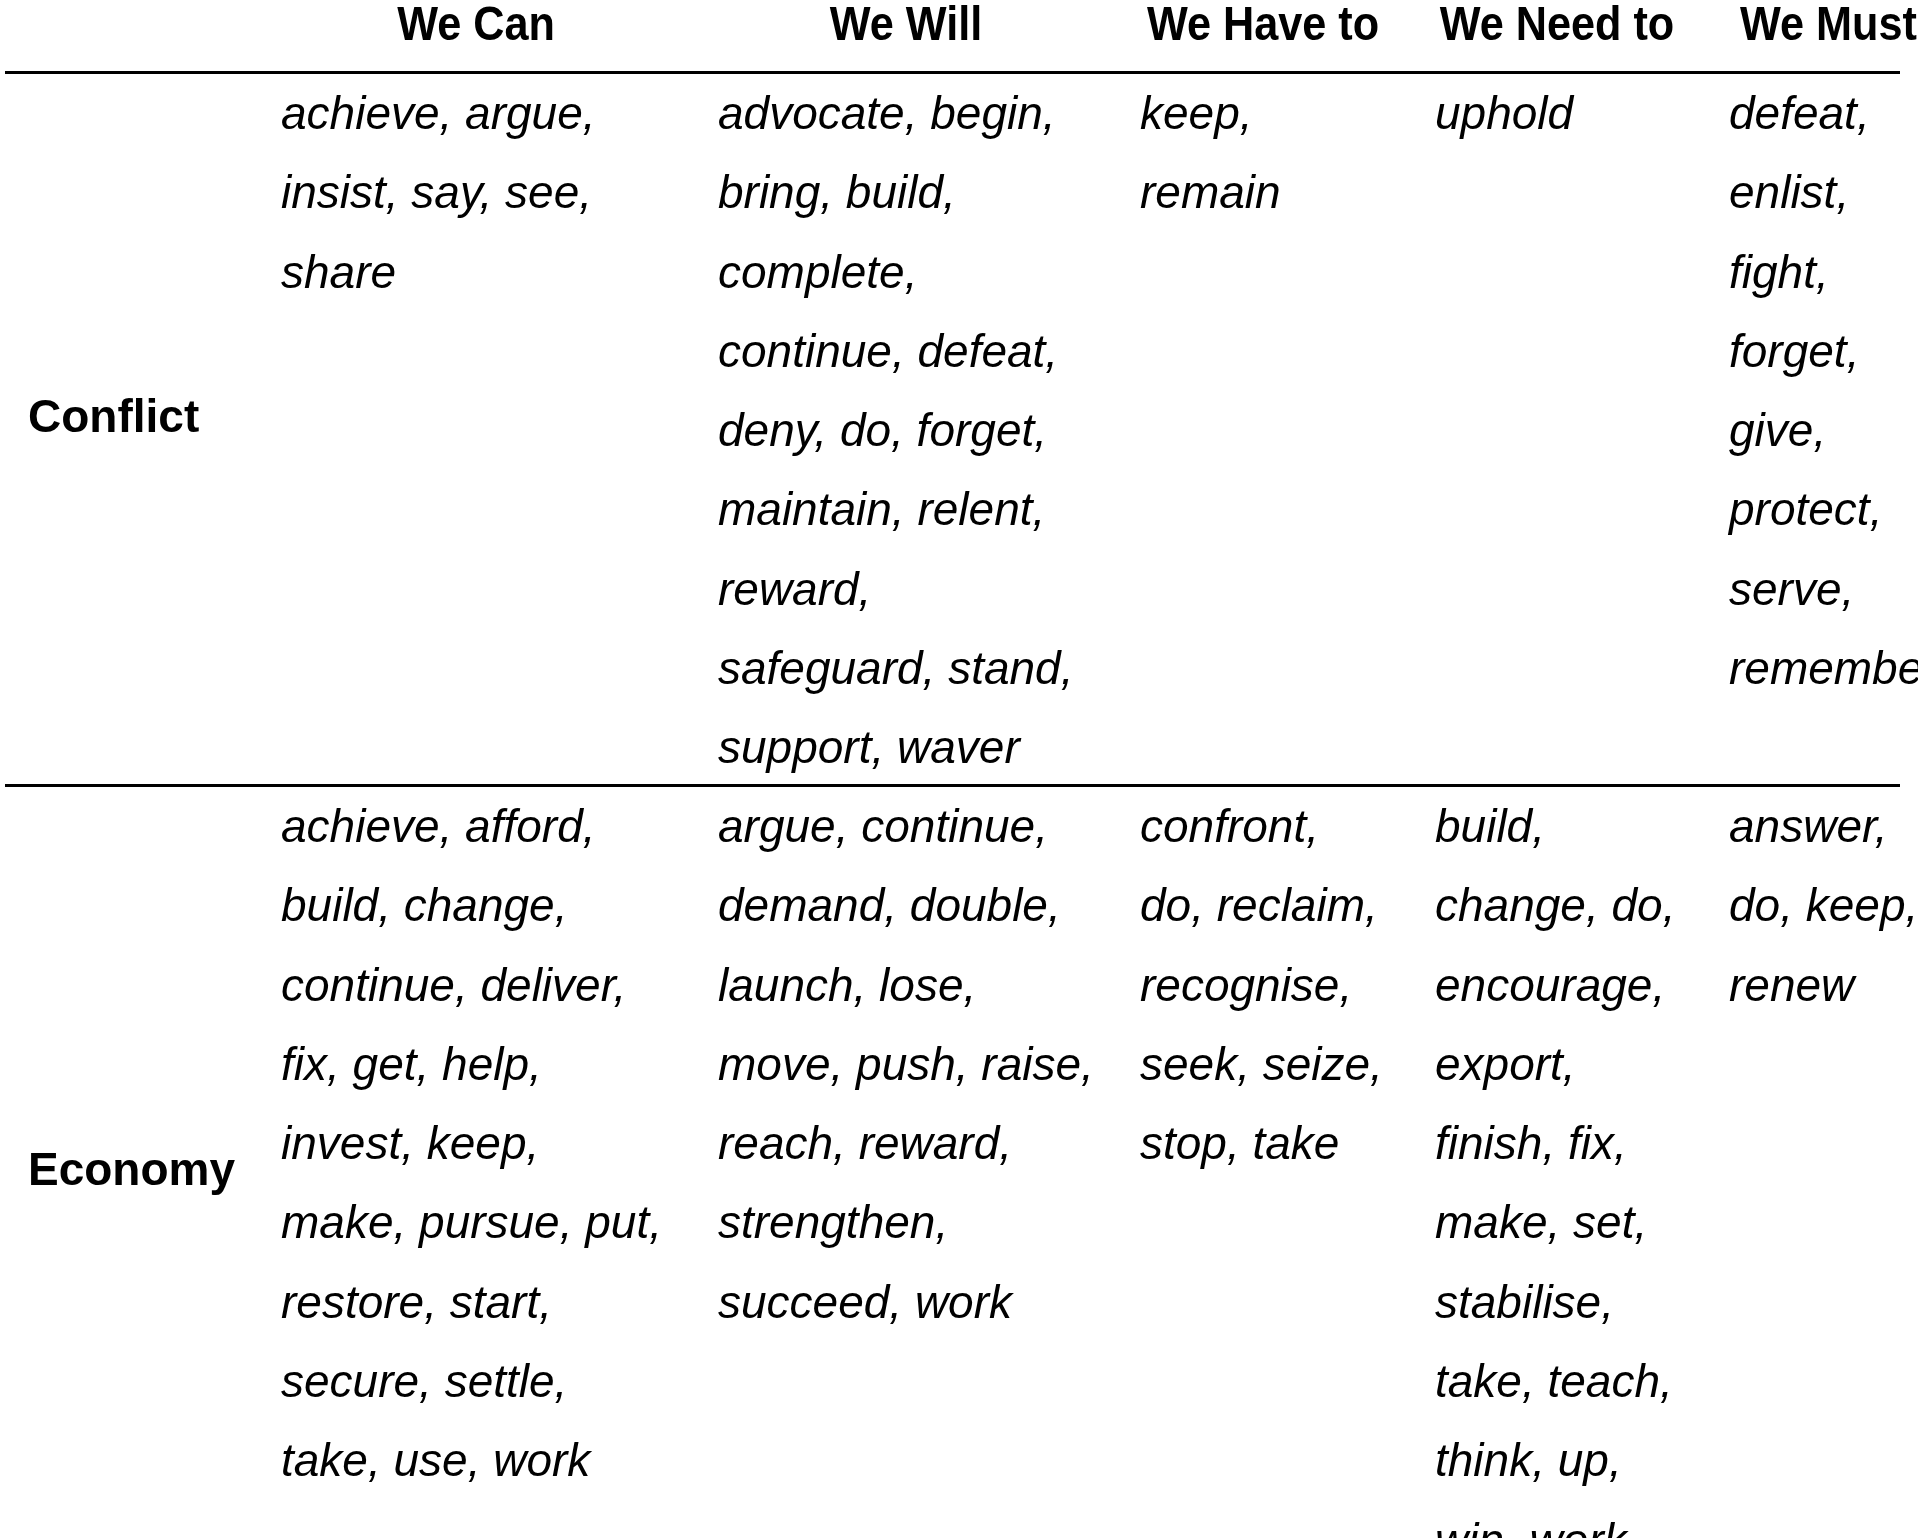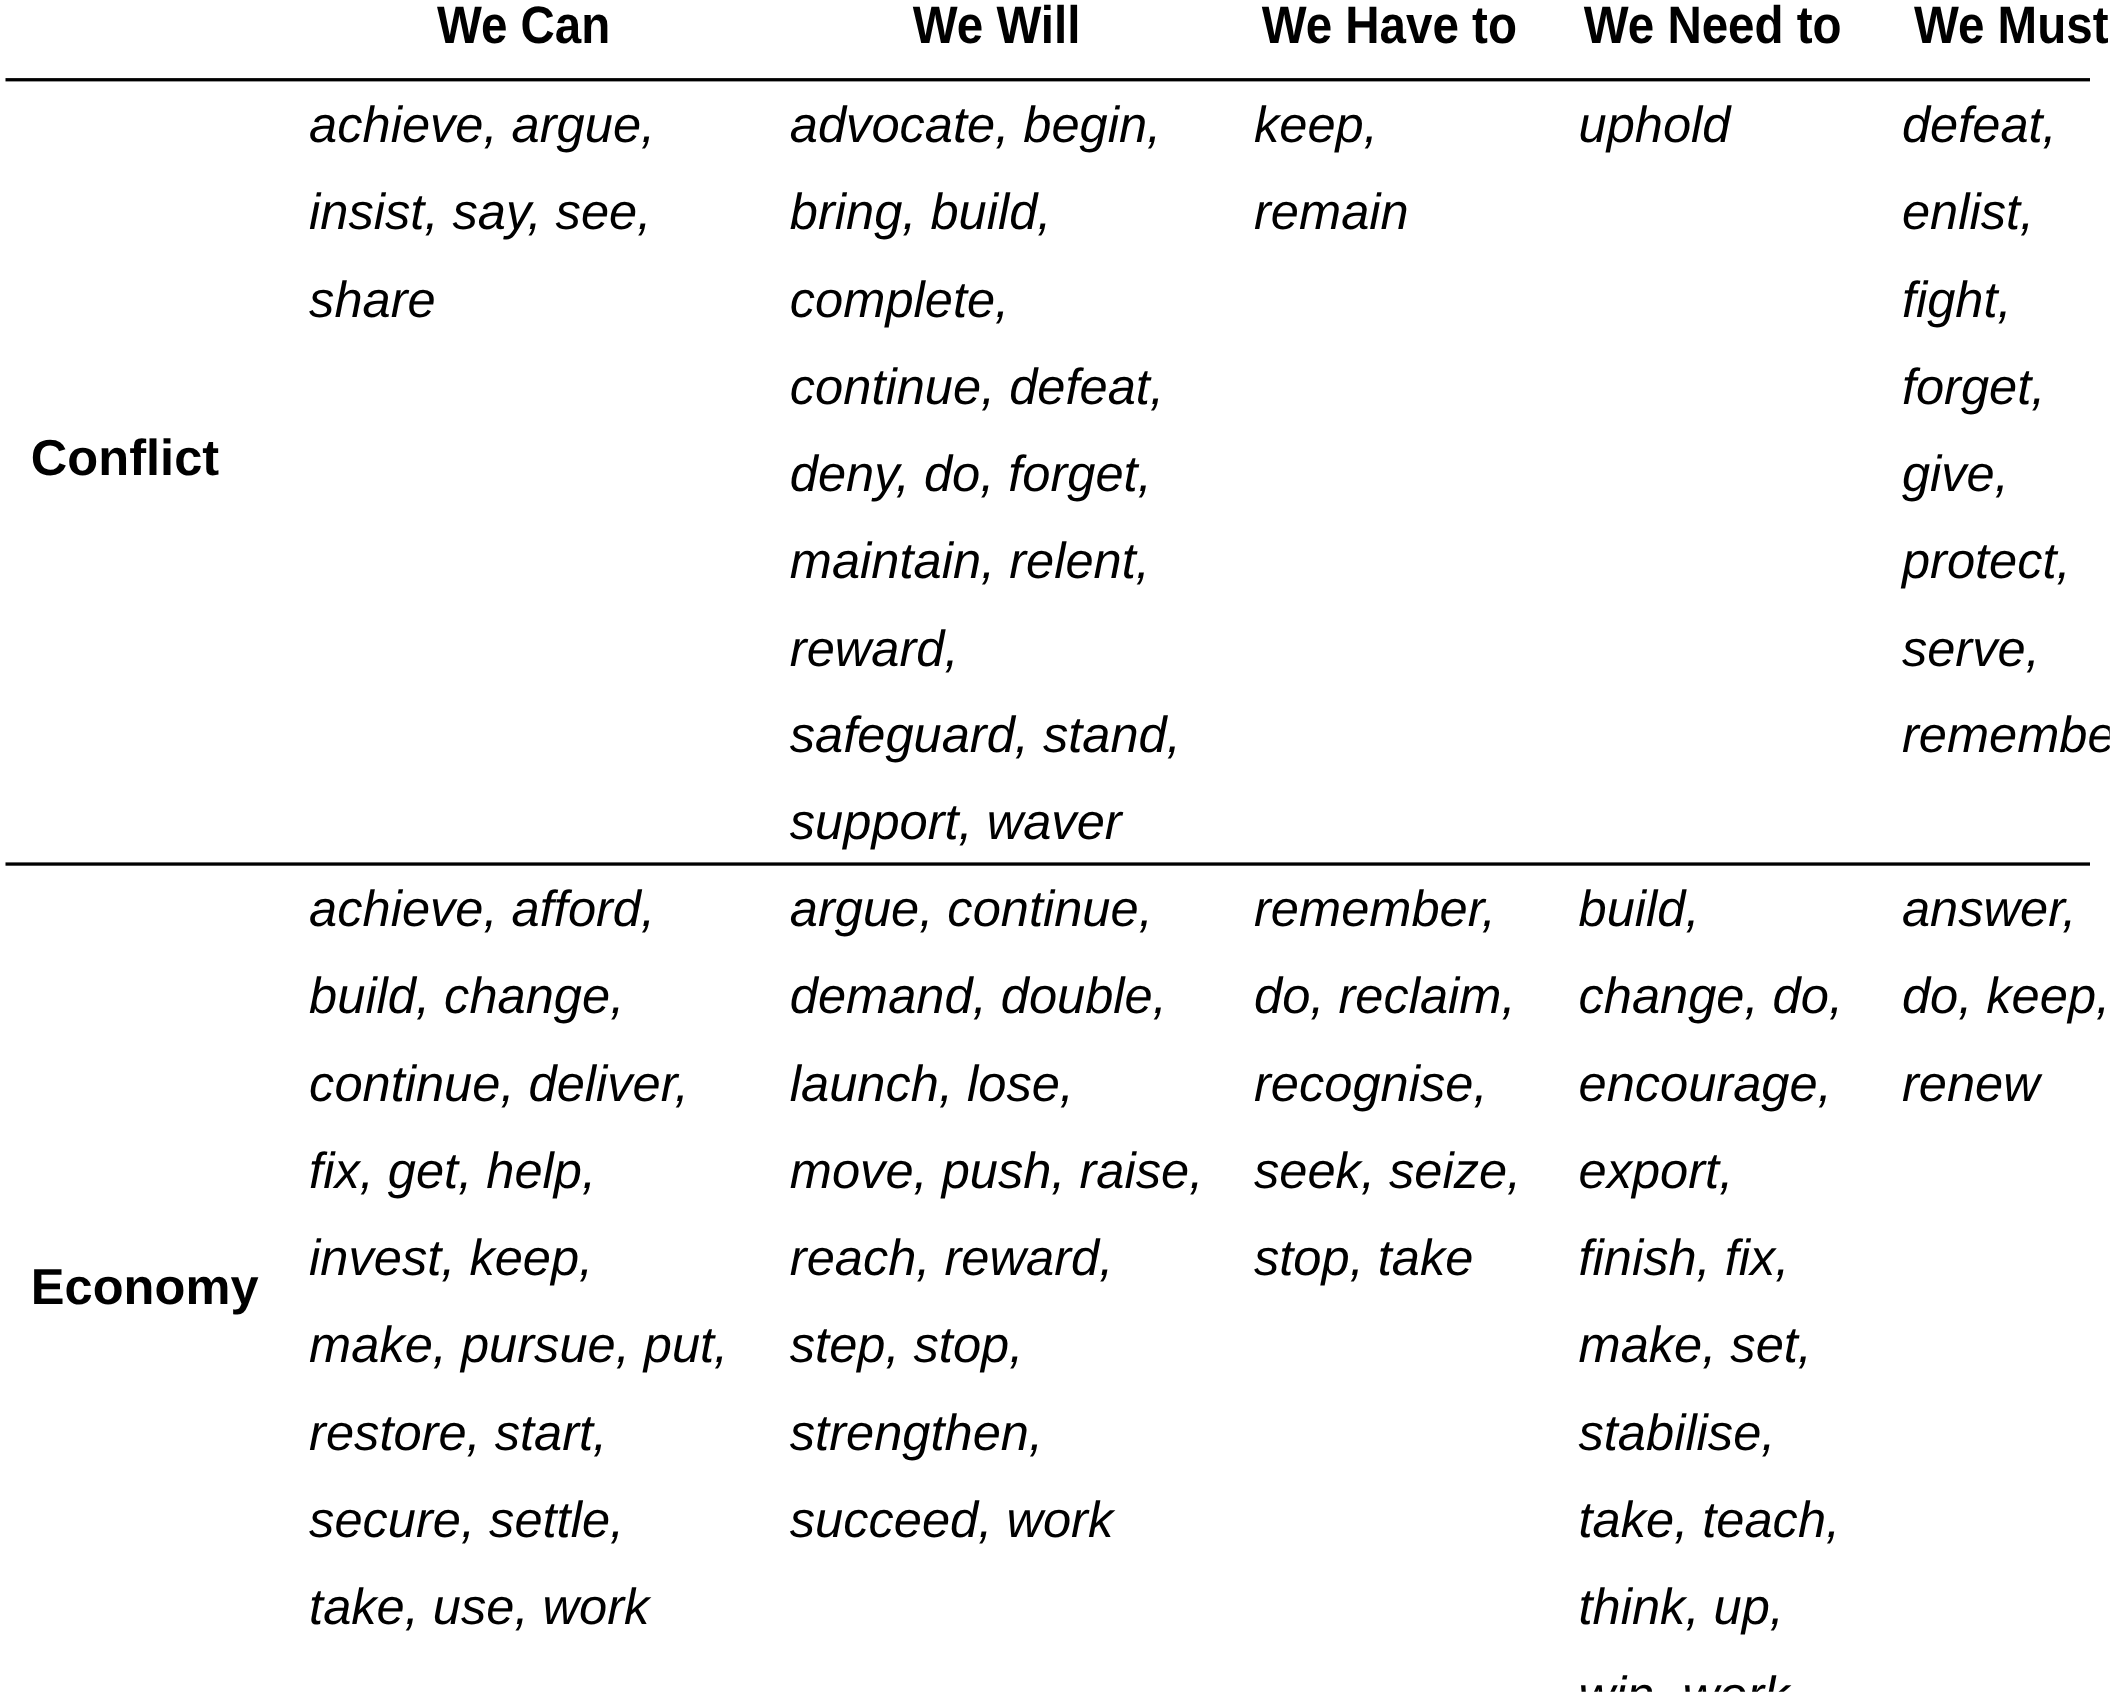--- a/index.html
+++ b/index.html
@@ -139,27 +139,26 @@
       <span class="line">secure, settle,</span>
       <span class="line">take, use, work</span>
     </div>
 
     <div class="cell" style="left:718px;">
       <span class="line">argue, continue,</span>
       <span class="line">demand, double,</span>
       <span class="line">launch, lose,</span>
       <span class="line">move, push, raise,</span>
       <span class="line">reach, reward,</span>
-      <span class="line">step, stop,</span>
       <span class="line">strengthen,</span>
       <span class="line">succeed, work</span>
     </div>
 
     <div class="cell" style="left:1140px;">
-      <span class="line">remember,</span>
+      <span class="line">confront,</span>
       <span class="line">do, reclaim,</span>
       <span class="line">recognise,</span>
       <span class="line">seek, seize,</span>
       <span class="line">stop, take</span>
     </div>
 
     <div class="cell" style="left:1435px;">
       <span class="line">build,</span>
       <span class="line">change, do,</span>
       <span class="line">encourage,</span>

